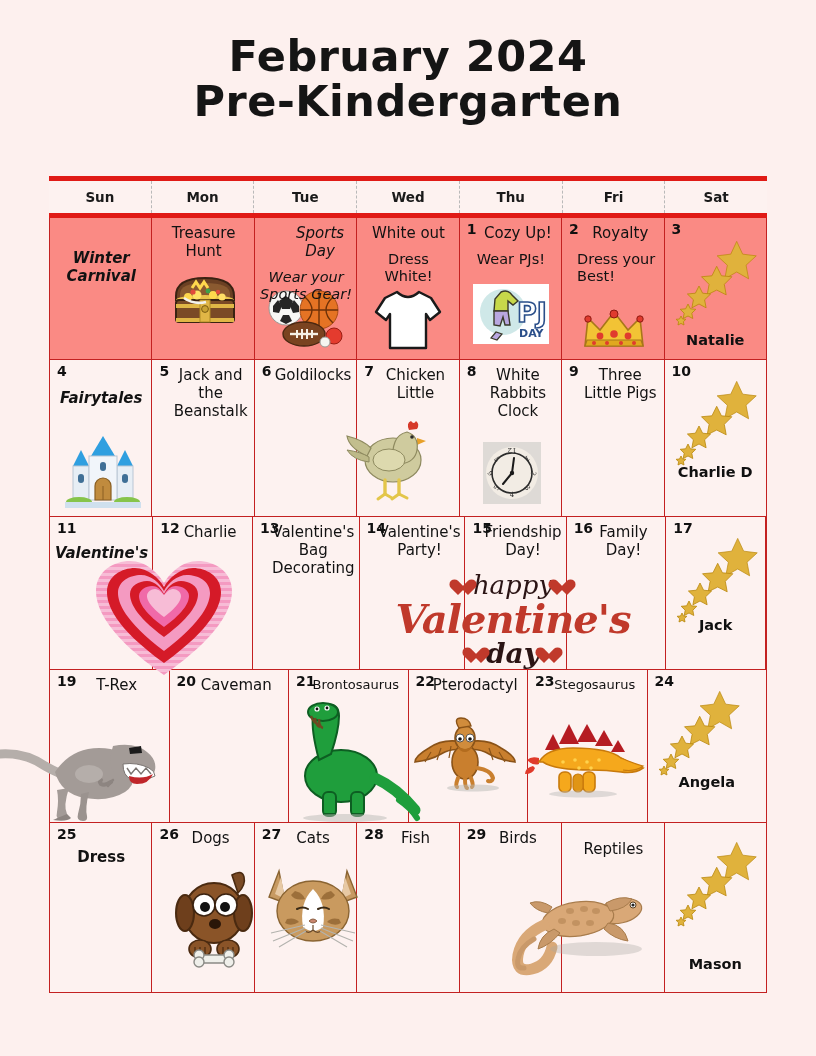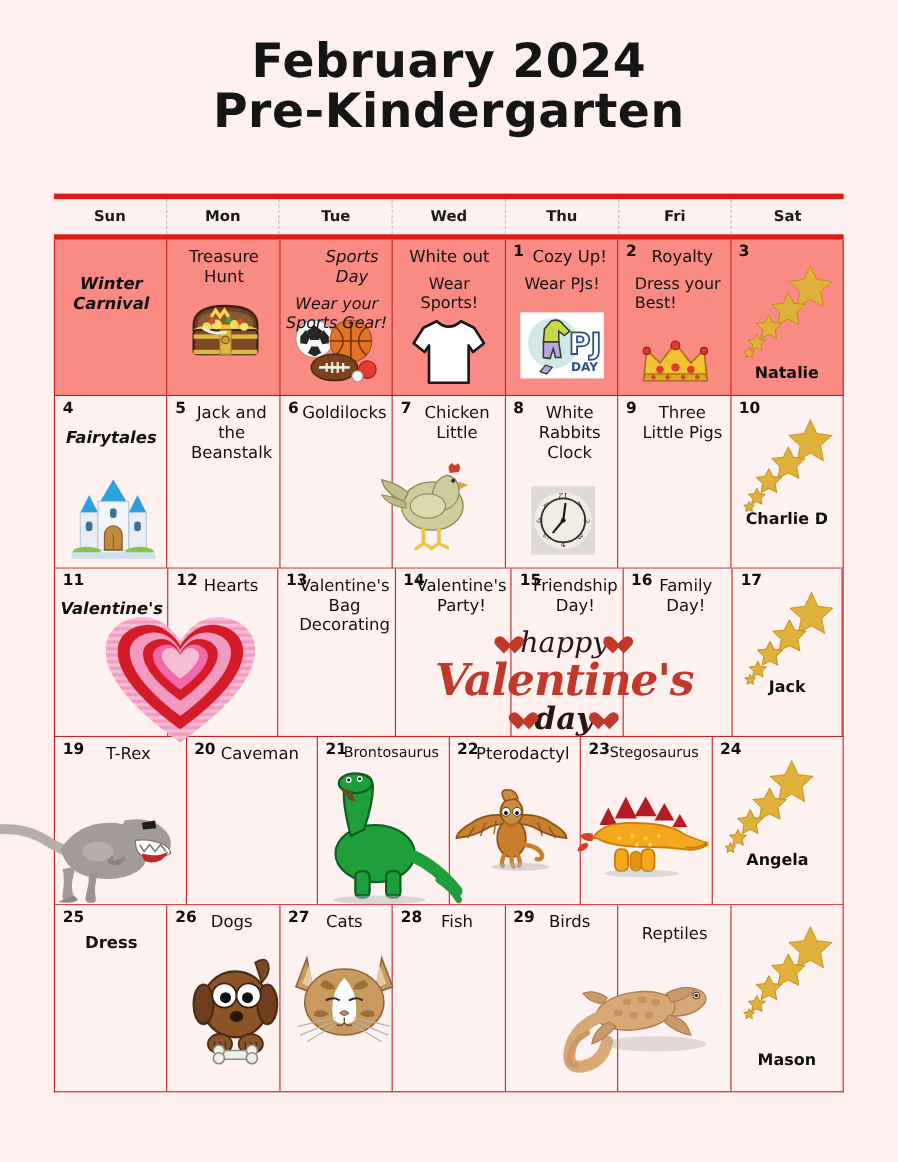--- a/index.html
+++ b/index.html
@@ -277,21 +277,21 @@
           <path d="M26 48 h28" stroke="#f5f0e6" stroke-width="2.4"></path>
           <path d="M33 44 v8 M38 43 v10 M43 43 v10 M48 44 v8" stroke="#f5f0e6" stroke-width="2"></path>
           <circle cx="70" cy="50" r="8" fill="#e43b2e" stroke="#9a1d13" stroke-width="1"></circle>
           <circle cx="61" cy="56" r="5" fill="#f5f5f0" stroke="#9a9a95" stroke-width="1"></circle>
         </svg>
       </div>
     </div>
 
     <div class="cell">
       <div class="label">White out</div>
-      <div class="sub">Wear Sports!</div>
+      <div class="sub">Dress White!</div>
       <div class="art" style="left:16px;top:70px;">
         <svg width="70" height="64" viewBox="0 0 70 64">
           <path d="M24 4 L12 10 L3 24 L13 32 L17 26 L17 60 L53 60 L53 26 L57 32 L67 24 L58 10 L46 4
                    Q35 14 24 4 Z" fill="#ffffff" stroke="#1a1a1a" stroke-width="2.4" stroke-linejoin="round"></path>
         </svg>
       </div>
     </div>
 
     <div class="cell">
       <div class="daynum">1</div>
@@ -453,21 +453,21 @@
 
   <div class="week plain wk3">
 
     <div class="cell">
       <div class="daynum">11</div>
       <div class="label bi" style="padding-top:24px;">Valentine's</div>
     </div>
 
     <div class="cell">
       <div class="daynum">12</div>
-      <div class="label shift">Hearts</div>
+      <div class="label shift">Charlie</div>
     </div>
 
     <div class="cell">
       <div class="daynum">13</div>
       <div class="label shift">Valentine's Bag Decorating</div>
     </div>
 
     <div class="cell">
       <div class="daynum">14</div>
       <div class="label shift">Valentine's Party!</div>

